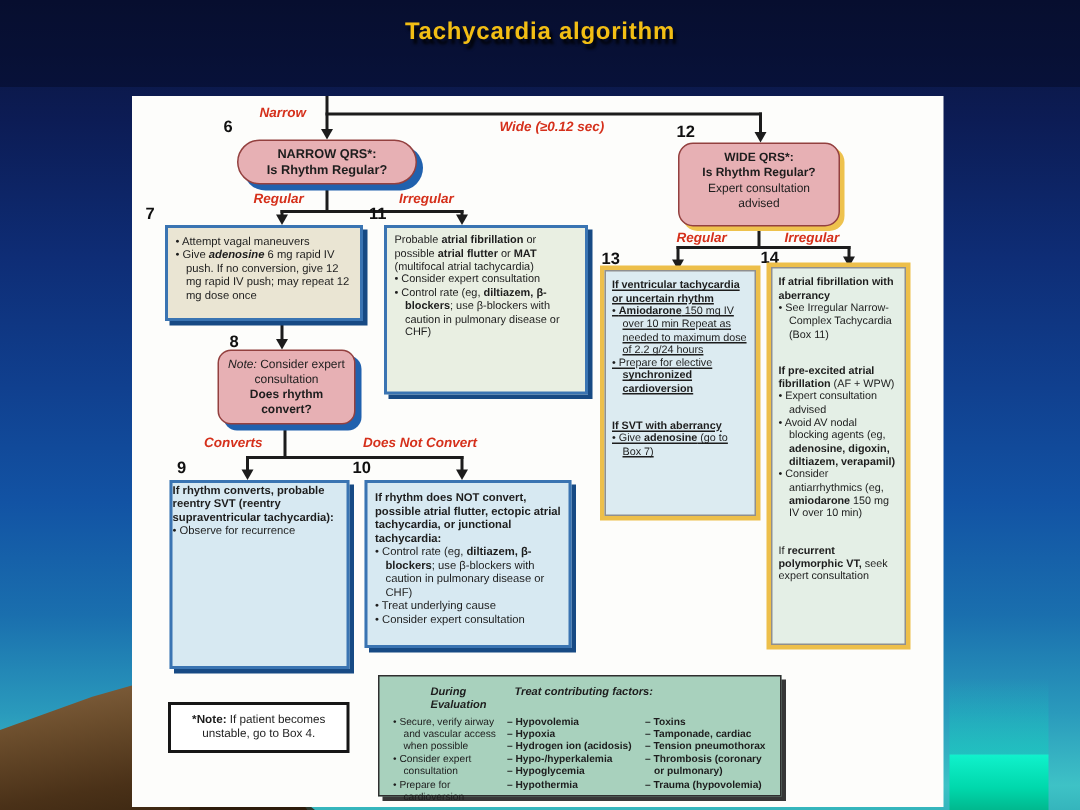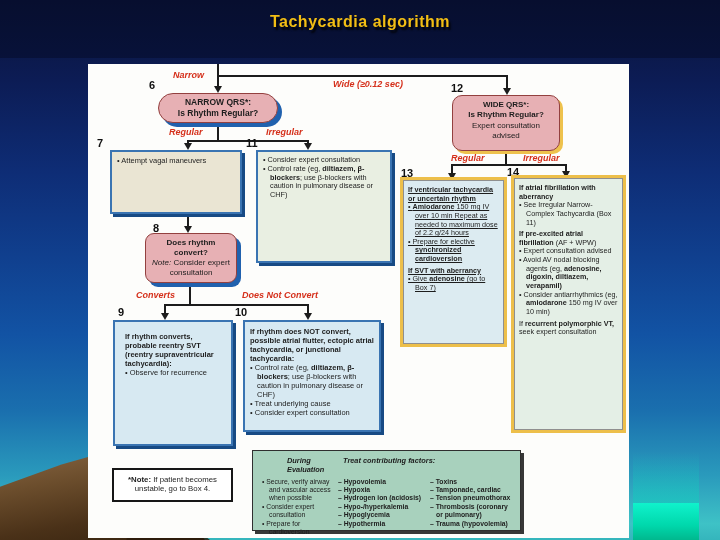--- a/index.html
+++ b/index.html
@@ -31,21 +31,21 @@
   .sh-yel{box-shadow:3px 3px 0 #eec24d;}
   .sh-navy{box-shadow:3px 3px 0 #174a84;}
   .ring-yel{box-shadow:0 0 0 3px #edbf4a;}
   .tan{background:#eae5d3;border:2px solid #3a74b2;}
   .blue{background:#d7e9f2;border:2px solid #3a74b2;}
   .grn{background:#e9efe2;border:2px solid #3a74b2;}
   .lblue13{background:#dcebf1;border:1px solid #8f8f8f;text-decoration:underline;}
   .lgrn14{background:#e4efe6;border:1px solid #8f8f8f;}
   .b{font-weight:bold;} .i{font-style:italic;}
   .li{padding-left:7px;text-indent:-7px;}
-  .gap{margin-top:3px;}
+  .gap{margin-top:16px;}
   .notebox{background:#ffffff;border:2px solid #161616;text-align:center;}
   .durbox{background:#a8d1bd;border:1.5px solid #2f2f2f;box-shadow:3px 3px 0 rgba(20,20,20,0.85);
     padding:5px 9px;font-size:6.8px;line-height:1.25;}
   .dur-head{display:flex;font-weight:bold;font-style:italic;font-size:7.4px;margin-bottom:3px;}
   .dur-h1{width:56px;padding-left:25px;} .dur-h2{flex:1;}
   .dur-cols{display:flex;}
   .dur-c1{width:76px;} .dur-c2{width:92px;font-weight:bold;} .dur-c3{flex:1;font-weight:bold;}
   .dur-c3 .li,.dur-c2 .li{padding-left:6px;text-indent:-6px;}
 </style>
 </head>
@@ -113,53 +113,55 @@
   </div>
 
   <div class="box pink sh-yel" style="left:452px;top:95px;width:108px;height:56px;font-size:8px;padding:4px 6px 0;line-height:1.3;">
     <div class="b">WIDE QRS*:</div>
     <div class="b">Is Rhythm Regular?</div>
     <div>Expert consultation advised</div>
   </div>
 
   <div class="box tan sh-navy" style="left:110px;top:150px;width:132px;height:64px;font-size:7.5px;padding:4px 5px;">
     <div class="li"><span>• Attempt vagal maneuvers</span></div>
+    <div class="li"><span>• Give </span><span class="b i">adenosine</span><span> 6 mg rapid IV push. If no conversion, give 12 mg rapid IV push; may repeat 12 mg dose once</span></div>
   </div>
 
   <div class="box pink sh-blue" style="left:145px;top:233px;width:92px;height:50px;font-size:8px;padding:4px 5px 0;border-radius:9px;line-height:1.25;">
+    <div><span class="i">Note:</span><span> Consider expert consultation</span></div>
     <div><span class="b">Does rhythm convert?</span></div>
-    <div><span class="i">Note:</span><span> Consider expert consultation</span></div>
   </div>
 
   <div class="box grn sh-navy" style="left:256px;top:150px;width:136px;height:113px;font-size:7.3px;padding:4px 5px;">
+    <div><span>Probable </span><span class="b">atrial fibrillation</span><span> or possible </span><span class="b">atrial flutter</span><span> or </span><span class="b">MAT</span><span> (multifocal atrial tachycardia)</span></div>
     <div class="li"><span>• Consider expert consultation</span></div>
     <div class="li"><span>• Control rate (eg, </span><span class="b">diltiazem, β-blockers</span><span>; use β-blockers with caution in pulmonary disease or CHF)</span></div>
   </div>
 
-  <div class="box blue sh-navy" style="left:113px;top:320px;width:120px;height:126px;font-size:7.5px;padding:10px;">
+  <div class="box blue sh-navy" style="left:113px;top:320px;width:120px;height:126px;font-size:7.5px;padding:0;">
     <div><span class="b">If rhythm converts, probable reentry SVT (reentry supraventricular tachycardia):</span></div>
     <div class="li"><span>• Observe for recurrence</span></div>
   </div>
 
   <div class="box blue sh-navy" style="left:243px;top:320px;width:138px;height:112px;font-size:7.5px;padding:5px;">
     <div><span class="b">If rhythm does NOT convert, possible atrial flutter, ectopic atrial tachycardia, or junctional tachycardia:</span></div>
     <div class="li"><span>• Control rate (eg, </span><span class="b">diltiazem, β-blockers</span><span>; use β-blockers with caution in pulmonary disease or CHF)</span></div>
     <div class="li"><span>• Treat underlying cause</span></div>
     <div class="li"><span>• Consider expert consultation</span></div>
   </div>
 
   <div class="box lblue13 ring-yel" style="left:403px;top:180px;width:101px;height:164px;font-size:7.2px;padding:5px 4px;">
     <div><span class="b">If ventricular tachycardia or uncertain rhythm</span></div>
     <div class="li"><span>• </span><span class="b">Amiodarone</span><span> 150 mg IV over 10 min Repeat as needed to maximum dose of 2.2 g/24 hours</span></div>
     <div class="li"><span>• Prepare for elective </span><span class="b">synchronized cardioversion</span></div>
     <div class="gap"><span class="b">If SVT with aberrancy</span></div>
     <div class="li"><span>• Give </span><span class="b">adenosine</span><span> (go to Box 7)</span></div>
   </div>
 
-  <div class="box lgrn14 ring-yel" style="left:514px;top:178px;width:109px;height:252px;font-size:7.2px;padding:5px 4px;">
+  <div class="box lgrn14 ring-yel" style="left:514px;top:178px;width:90px;height:252px;font-size:7.2px;padding:5px 4px;">
     <div><span class="b">If atrial fibrillation with aberrancy</span></div>
     <div class="li"><span>• See Irregular Narrow-Complex Tachycardia (Box 11)</span></div>
     <div class="gap"><span class="b">If pre-excited atrial fibrillation</span><span> (AF + WPW)</span></div>
     <div class="li"><span>• Expert consultation advised</span></div>
     <div class="li"><span>• Avoid AV nodal blocking agents (eg, </span><span class="b">adenosine, digoxin, diltiazem, verapamil)</span></div>
     <div class="li"><span>• Consider antiarrhythmics (eg, </span><span class="b">amiodarone</span><span> 150 mg IV over 10 min)</span></div>
     <div class="gap"><span>If </span><span class="b">recurrent polymorphic VT,</span><span> seek expert consultation</span></div>
   </div>
 
   <div class="box notebox" style="left:112px;top:468px;width:121px;height:34px;font-size:7.8px;padding:5px 5px;">

